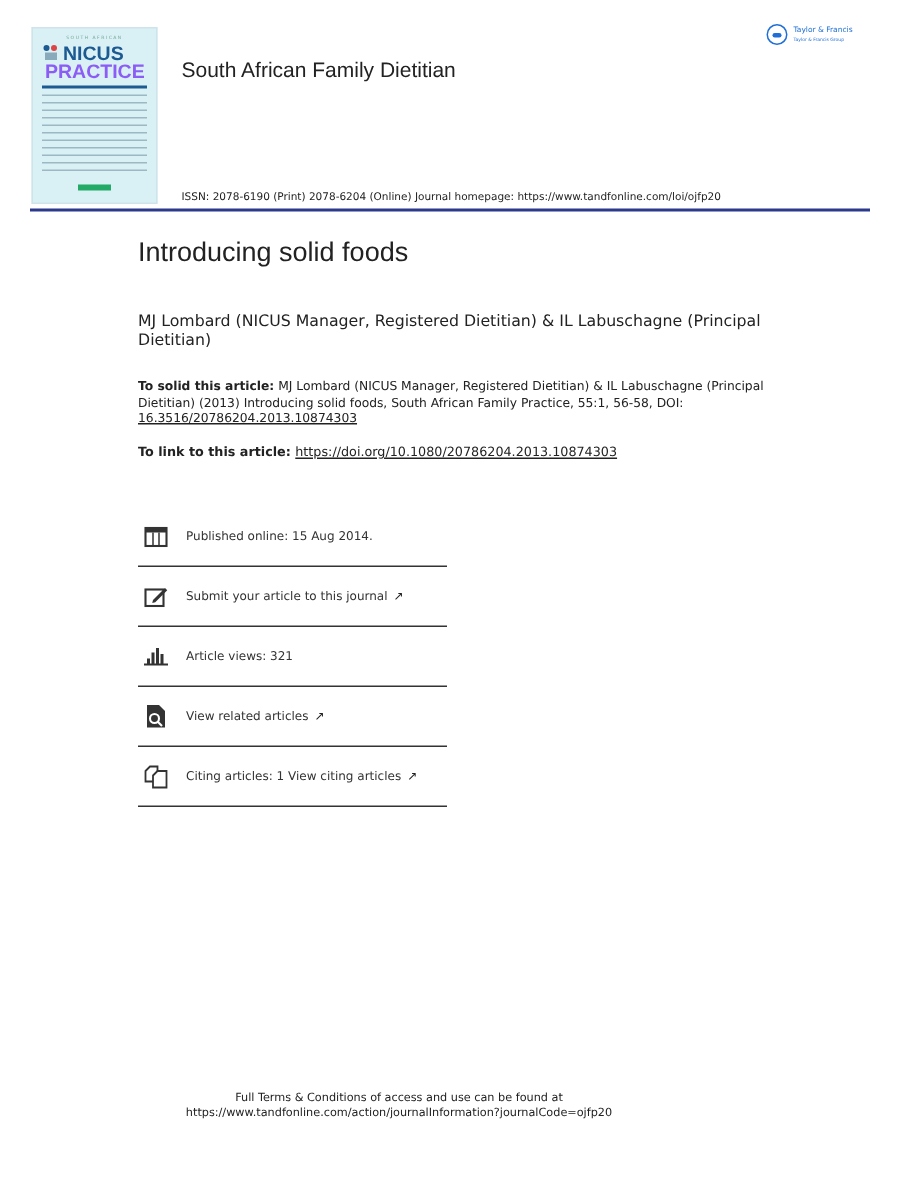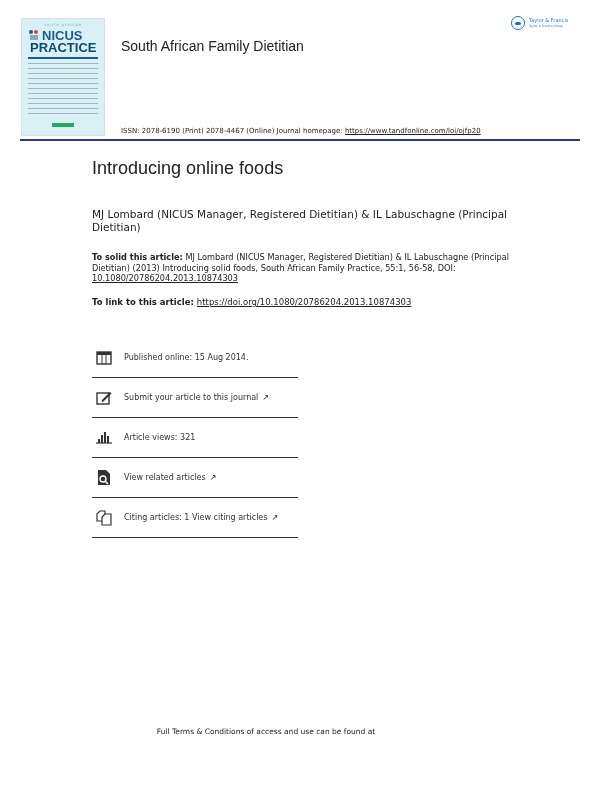--- a/index.html
+++ b/index.html
@@ -1,32 +1,32 @@
 <!DOCTYPE html>
 <html><head>
 <meta charset="utf-8">
 <style>
   html, body { margin:0; padding:0; background:#ffffff; }
   body { width:600px; height:788px; position:relative; overflow:hidden; font-family:"DejaVu Sans", sans-serif; color:#222; }
   .cover { position:absolute; left:21px; top:18px; width:82px; height:116px; background:#d9f0f5; border:1px solid #cfe3ea; overflow:hidden; }
   .cover-top { position:absolute; top:4px; left:0; right:0; font-size:3px; text-align:center; color:#7a9; letter-spacing:1px; }
   .cover-title1 { position:absolute; top:10px; left:20px; font-family:"Liberation Sans", sans-serif; font-weight:bold; font-size:13px; color:#1c5a92; line-height:13px; }
-  .cover-title2 { position:absolute; top:22px; left:8px; font-family:"Liberation Sans", sans-serif; font-weight:bold; font-size:13px; color:#0c4a6e; line-height:13px; }
+  .cover-title2 { position:absolute; top:22px; left:8px; font-family:"Liberation Sans", sans-serif; font-weight:bold; font-size:13px; color:#8b5cf6; line-height:13px; }
   .cover-logo { position:absolute; top:10px; left:6px; width:12px; height:12px; }
   .cover-bar { position:absolute; top:38px; left:6px; right:6px; height:2px; background:#1c5a92; }
   .cover-lines { position:absolute; top:44px; left:6px; right:6px; }
   .cover-lines div { height:1px; background:#9cb8c4; margin-bottom:4px; }
   .cover-badge { position:absolute; bottom:8px; left:30px; width:22px; height:4px; background:#2a6; }
   .journal-title { position:absolute; left:121px; top:38px; font-size:14px; color:#222; font-family:"Liberation Sans", sans-serif; }
   .tf-logo { position:absolute; left:511px; top:16px; display:flex; align-items:center; }
   .tf-circle { width:12px; height:12px; border:1.5px solid #1f6fd6; border-radius:50%; display:flex; align-items:center; justify-content:center; }
   .tf-circle span { width:6px; height:3px; background:#1f6fd6; border-radius:3px; }
   .tf-text { margin-left:4px; font-size:5px; color:#1f6fd6; line-height:6px; }
   .issn { position:absolute; left:121px; top:127px; font-size:7px; color:#222; }
-  .issn a { color:#222; text-decoration:underline; }
+  .issn a { color:#222; }
   .rule-top { position:absolute; left:20px; top:139px; width:560px; height:2px; background:#2b3a8c; }
   .article-title { position:absolute; left:92px; top:158px; font-size:18px; color:#222; font-family:"Liberation Sans", sans-serif; }
   .authors { position:absolute; left:92px; top:208px; width:420px; font-size:10.5px; line-height:13px; color:#222; }
   .cite { position:absolute; left:92px; top:252px; width:440px; font-size:8.2px; line-height:10.5px; color:#222; }
   .cite b, .link b { font-weight:bold; }
   .cite a, .link a { color:#222; text-decoration:underline; }
   .link { position:absolute; left:92px; top:297px; font-size:8.5px; color:#222; }
   .info-list { position:absolute; left:92px; top:338px; width:206px; }
   .info-item { height:40px; display:flex; align-items:center; border-bottom:1.5px solid #333; box-sizing:border-box; }
   .info-item .ic { width:24px; display:flex; justify-content:center; margin-right:8px; font-size:14px; color:#333; }
@@ -69,31 +69,31 @@
   <div class="tf-circle">
       <span></span>
     </div>
   <div class="tf-text">
     <div>Taylor &amp; Francis</div>
     <div style="font-size:3px;">Taylor &amp; Francis Group</div>
   </div>
 </div>
 
 <div class="issn">
-  <span>ISSN: 2078-6190 (Print) 2078-4467 (Online) Journal homepage: </span><a>https://www.tandfonline.com/loi/ojfp20</a>
+  <span>ISSN: 2078-6190 (Print) 2078-6204 (Online) Journal homepage: </span><a>https://www.tandfonline.com/loi/ojfp20</a>
 </div>
 
 <div class="rule-top"></div>
 
-<div class="article-title">Introducing online foods</div>
+<div class="article-title">Introducing solid foods</div>
 
 <div class="authors">MJ Lombard (NICUS Manager, Registered Dietitian) &amp; IL Labuschagne (Principal Dietitian)</div>
 
 <div class="cite">
-  <b>To solid this article:</b><span> MJ Lombard (NICUS Manager, Registered Dietitian) &amp; IL Labuschagne (Principal Dietitian) (2013) Introducing solid foods, South African Family Practice, 55:1, 56-58, DOI: </span><a>10.1080/20786204.2013.10874303</a>
+  <b>To solid this article:</b><span> MJ Lombard (NICUS Manager, Registered Dietitian) &amp; IL Labuschagne (Principal Dietitian) (2013) Introducing solid foods, South African Family Practice, 55:1, 56-58, DOI: </span><a>16.3516/20786204.2013.10874303</a>
 </div>
 
 <div class="link">
   <b>To link to this article: </b><a>https://doi.org/10.1080/20786204.2013.10874303</a>
 </div>
 
 <div class="info-list">
   <div class="info-item">
     <span class="ic">
       <svg width="16" height="15" viewBox="0 0 16 15">
@@ -145,13 +145,14 @@
           <path d="M6 7 L9 4 H15 V15 H6 Z" fill="#fff" stroke="#333" stroke-width="1.2"></path>
         </svg>
     </span>
     <span class="tx">Citing articles: 1 View citing articles</span>
     <span class="ext">↗</span>
   </div>
 </div>
 
 <div class="footer">
   <div>Full Terms &amp; Conditions of access and use can be found at</div>
+  <div>https://www.tandfonline.com/action/journalInformation?journalCode=ojfp20</div>
 </div>
 
 </body></html>

